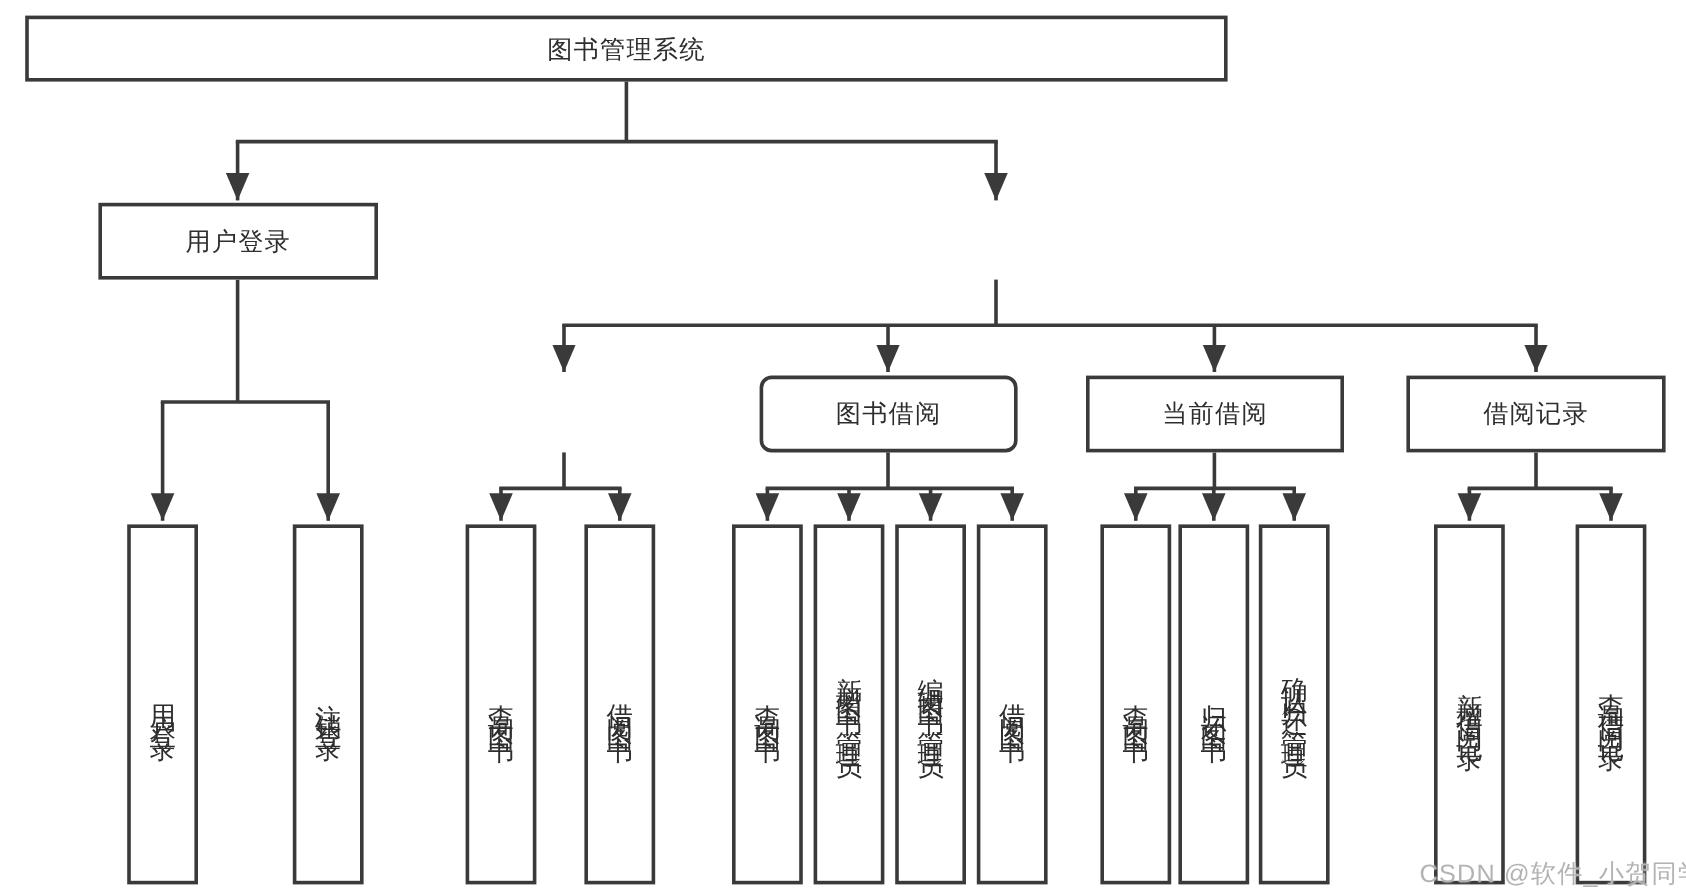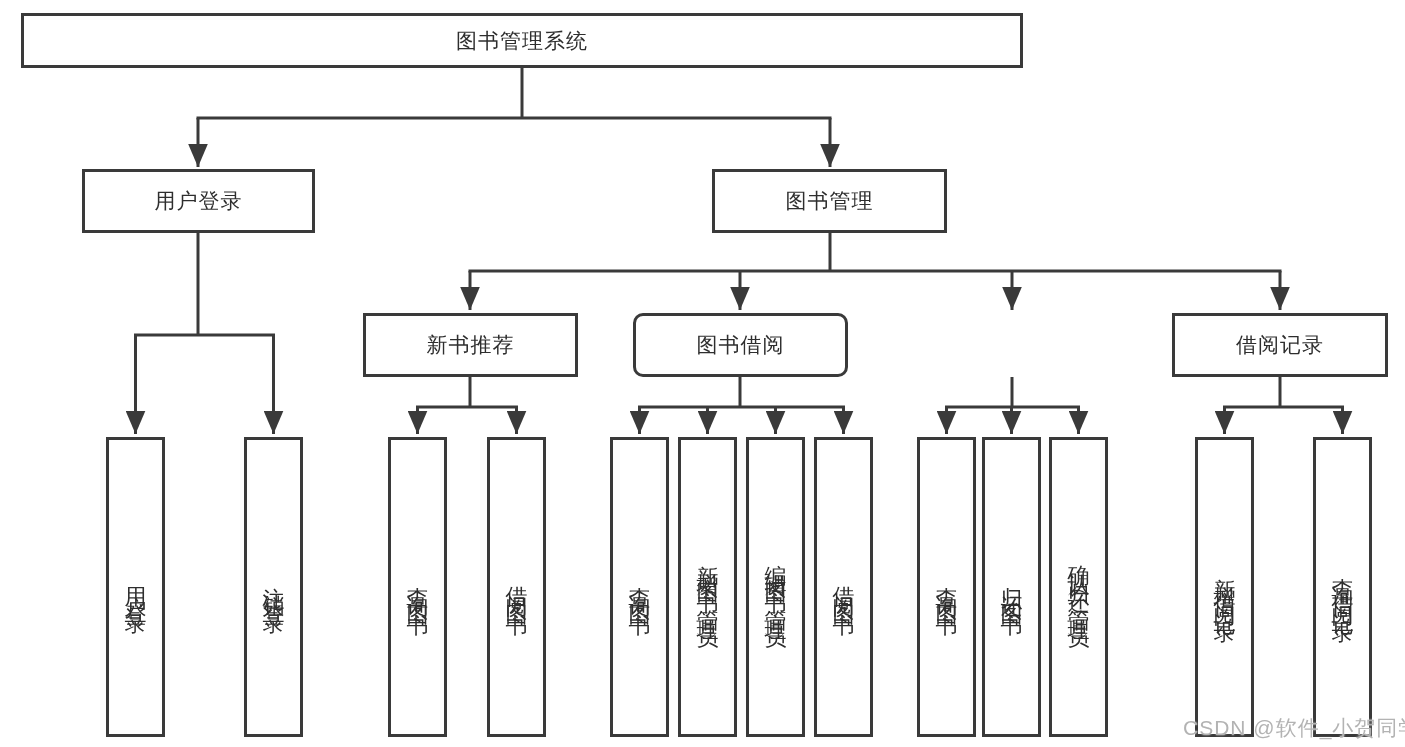--- a/index.html
+++ b/index.html
@@ -108,24 +108,23 @@
         <path d="M1223 407 H1344"></path>
         <path d="M1224.5 407 V434" marker-end="url(#arrow)"></path>
         <path d="M1342.5 407 V434" marker-end="url(#arrow)"></path>
       </g>
     </g>
   </svg>
 
   <div class="box" style="left:21px; top:13px; width:1002px; height:55px;">图书管理系统</div>
 
   <div class="box" style="left:82px; top:169px; width:233px; height:64px;">用户登录</div>
-  <div class="box" style="left:712px; top:169px; width:235px; height:64px;">图书管理</div>
 
-  <div class="box" style="left:363px; top:313px; width:215px; height:64px;">新书推荐</div>
   <div class="box" style="left:633px; top:313px; width:215px; height:64px;border-radius:10px;">图书借阅</div>
+  <div class="box" style="left:905px; top:313px; width:215px; height:64px;">当前借阅</div>
   <div class="box" style="left:1172px; top:313px; width:216px; height:64px;">借阅记录</div>
 
   <div class="box leaf" style="left:106px; top:437px; width:59px; height:300px;">
     <span class="vtext">用户登录</span>
   </div>
   <div class="box leaf" style="left:244px; top:437px; width:59px; height:300px;">
     <span class="vtext">注销登录</span>
   </div>
 
   <div class="box leaf" style="left:388px; top:437px; width:59px; height:300px;">

